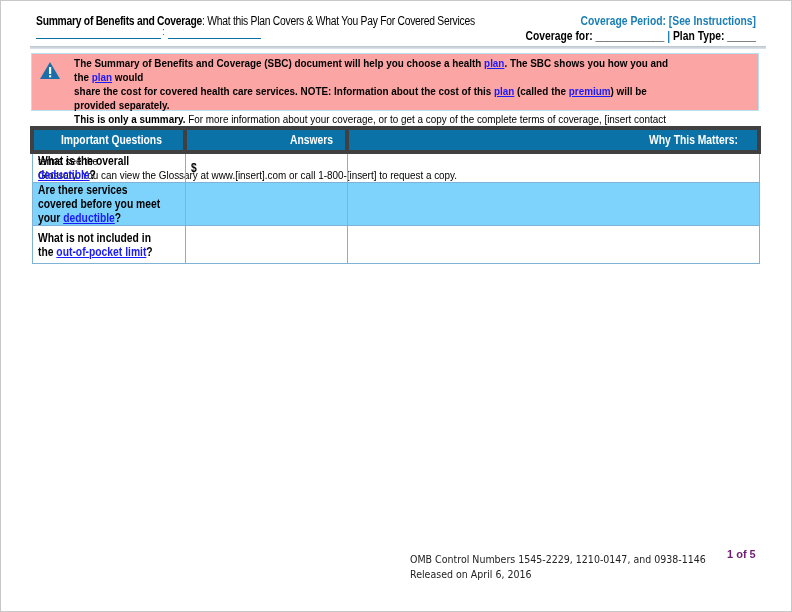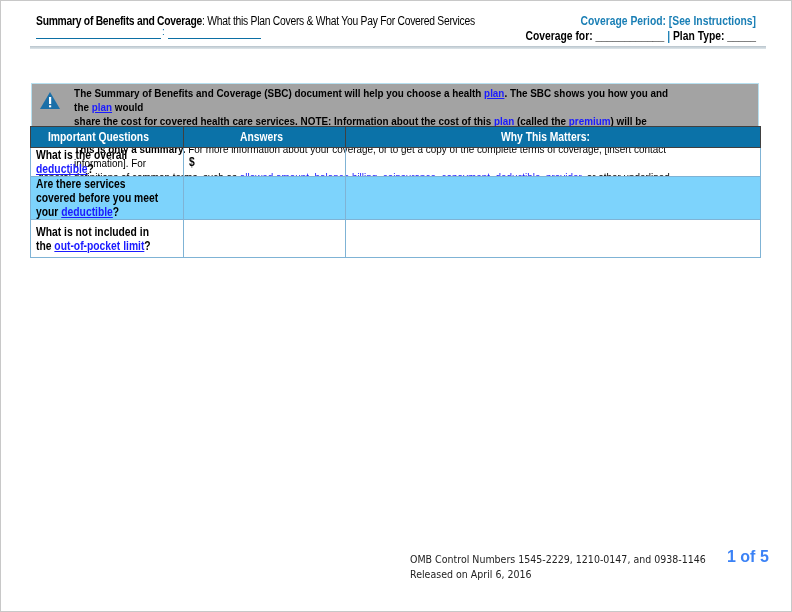--- a/index.html
+++ b/index.html
@@ -27,50 +27,50 @@
   }
   .cov-period { color: #1a7fb5; }
   .cov-for { color: #000; }
   .cov-for .pipe { color: #1a7fb5; }
   .rule {
     position: absolute; left: 30px; top: 46px; width: 736px; height: 3px;
     background: linear-gradient(#b8c4cc, #dfe6ea);
   }
   .notice {
     position: absolute; left: 31px; top: 53px; width: 728px; height: 58px;
-    background: #a3a3a3; border: 1px solid #b7e0f0; box-sizing: border-box; margin-top: 30px;
+    background: #fca5a5; border: 1px solid #b7e0f0; box-sizing: border-box;
   }
   .warn-icon { position: absolute; left: 7px; top: 7px; width: 22px; height: 19px; }
   .notice-text {
     position: absolute; left: 6px; top: 2px; width: 745px; font-size: 11.5px; line-height: 14px;
     transform: scaleX(0.86); transform-origin: left top;
   }
   .notice-text .bold-block { padding-left: 42px; font-weight: bold; display: block; }
   .notice-text .bold-block span.reg { font-weight: normal; }
   a.term { color: #1a1aff; text-decoration: underline; }
   .notice-text .rest { display: block; }
   u.plain { text-decoration: underline; color: #000; }
 
   table.sbc {
     position: absolute; left: 30px; top: 126px; width: 731px; border-collapse: collapse;
     font-size: 12px;
   }
   table.sbc th {
-    background: #0b72a8; color: #ffffff; text-align: center; font-weight: bold; height: 20px;
-    padding: 0 5px; border: 1px solid #404040;
+    background: #0b72a8; color: #ffffff; text-align: right; font-weight: bold; height: 20px;
+    padding: 0 5px; border: 4px solid #404040;
   }
   table.sbc td { border: 1px solid #7fb3d5; padding: 0 5px; vertical-align: middle; font-weight: bold; }
   table.sbc tr.alt td { background: #7dd3fc; }
   .cond { display: inline-block; transform: scaleX(0.86); transform-origin: left center; white-space: nowrap; line-height: 14px; }
   .footer-omb {
     position: absolute; left: 410px; top: 552px; font-size: 11px; line-height: 15px; color: #222;
     font-family: "DejaVu Sans", sans-serif; transform: scaleX(0.86); transform-origin: left top; white-space: nowrap;
   }
   .footer-page {
-    position: absolute; left: 727px; top: 548px; font-size: 16px; font-weight: bold; color: #3b82f6;
+    position: absolute; left: 727px; top: 548px; font-size: 11px; font-weight: bold; color: #701a75;
   }
 </style>
 </head>
 <body>
 
 <div class="frame"></div>
 
 <div class="hdr-left">
   <b>Summary of Benefits and Coverage</b><span>: What this Plan Covers &amp; What You Pay For Covered Services</span>
 </div>

